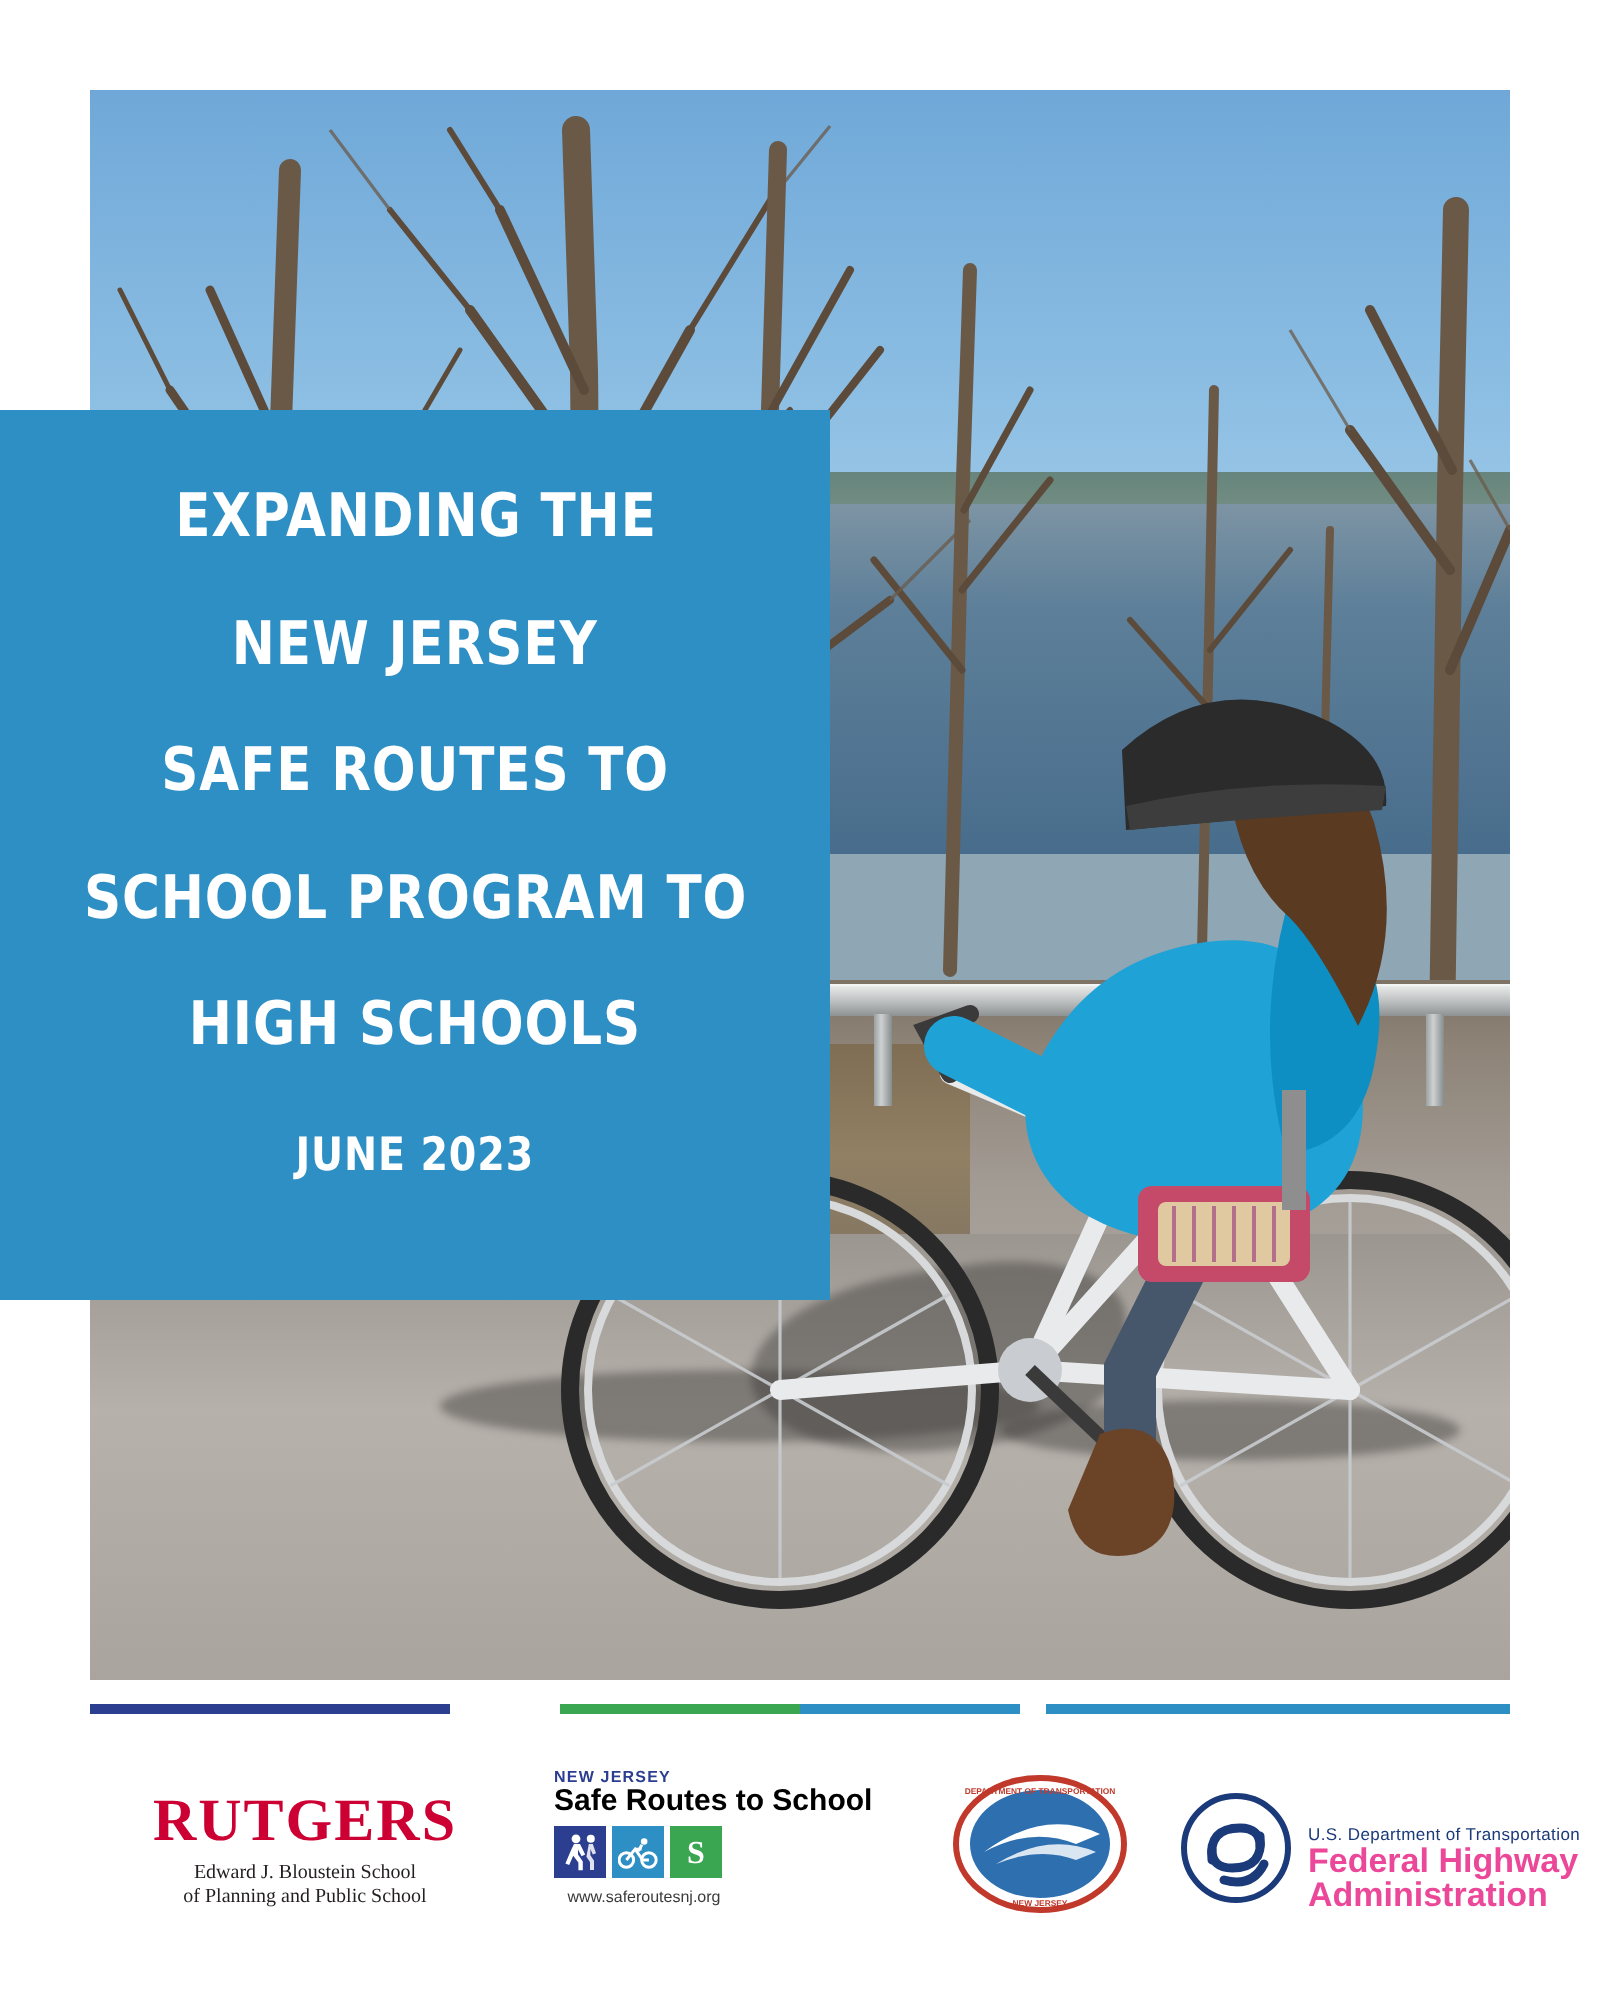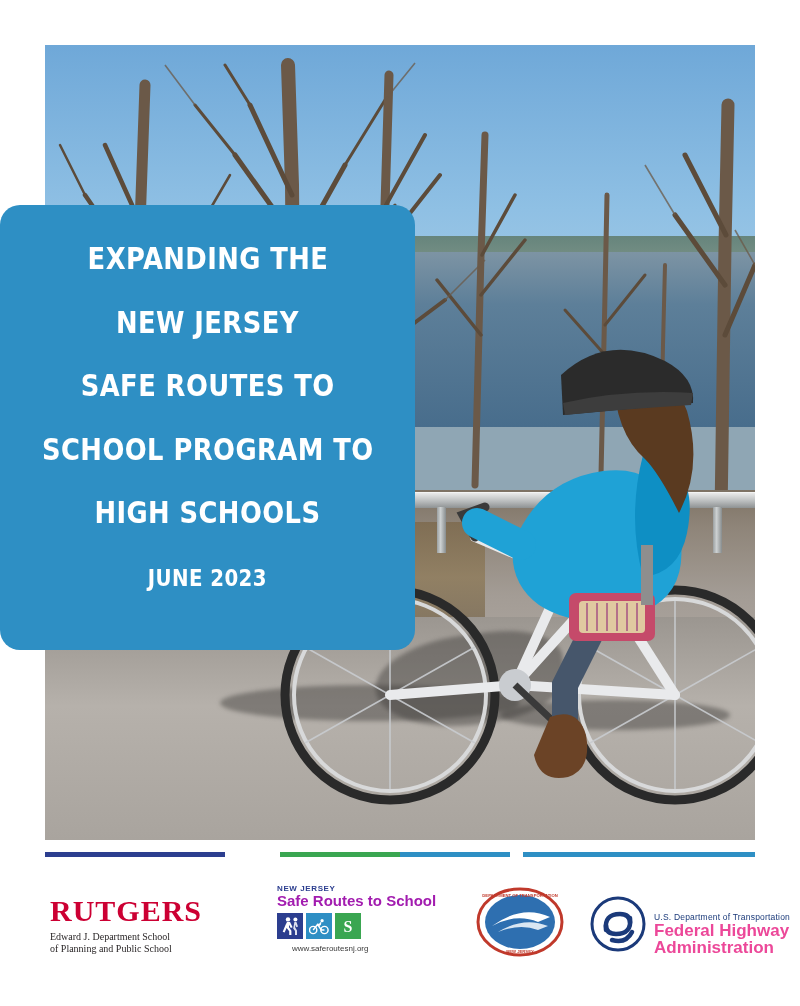--- a/index.html
+++ b/index.html
@@ -90,21 +90,20 @@
     top: 205px;
     width: 415px;
     height: 445px;
     background: #2e8fc4;
     color: #ffffff;
     padding: 38px 34px 12px 34px;
     display: flex;
     flex-direction: column;
     justify-content: flex-start;
     align-items: center;
-    border-radius: 20px;
   }
   .title-line {
     font-family: "DejaVu Sans", sans-serif;
     font-weight: bold;
     font-size: 30px;
     letter-spacing: 0.5px;
     text-align: center;
     line-height: 1.05;
     margin: 0 0 32px 0;
     transform: scaleX(0.86);
@@ -147,21 +146,21 @@
 
   .logos {
     position: absolute;
     left: 45px;
     top: 22px;
     width: 710px;
     height: 120px;
   }
 
   
-  .logo-rutgers { position: absolute; left: 5px; top: 22px; width: 205px; }
+  .logo-rutgers { position: absolute; left: 5px; top: 22px; width: 205px; text-align: center; }
   .rutgers-word {
     font-family: "Liberation Serif", serif;
     font-weight: bold;
     font-size: 30px;
     color: #cc0033;
     letter-spacing: 1px;
     line-height: 1;
   }
   .rutgers-sub {
     font-family: "Liberation Serif", serif;
@@ -177,40 +176,39 @@
     font-family: "Liberation Sans", sans-serif;
     font-weight: bold;
     font-size: 8px;
     color: #2c3e8f;
     letter-spacing: .6px;
   }
   .srts-name {
     font-family: "Liberation Sans", sans-serif;
     font-weight: bold;
     font-size: 15px;
-    color: #a21caf;
+    color: #000000;
     line-height: 1.05;
     margin-bottom: 4px;
   }
   .srts-icons { display: flex; gap: 3px; }
   .srts-box {
     width: 26px; height: 26px;
     display: flex; align-items: center; justify-content: center;
   }
   .srts-box.b1 { background: #2c3e8f; }
   .srts-box.b2 { background: #2e8fc4; }
   .srts-box.b3 { background: #3aa651; }
   .srts-url {
     font-family: "Liberation Sans", sans-serif;
     font-size: 8px;
     color: #3a3a3a;
     margin-top: 5px;
-    text-align: left;
+    text-align: center;
     width: 90px;
-    margin-left: 15px;
   }
 
   
   .logo-njdot { position: absolute; left: 423px; top: 12px; width: 105px; height: 70px; }
 
   
   .logo-fhwa { position: absolute; left: 545px; top: 18px; width: 230px; display: flex; align-items: center; gap: 8px; }
   .fhwa-text-top {
     font-family: "Liberation Sans", sans-serif;
     font-size: 8.5px;
@@ -339,21 +337,21 @@
     <div class="rule navy"></div>
     <div class="rule green"></div>
     <div class="rule blue1"></div>
     <div class="rule blue2"></div>
   </div>
 
   <div class="logos">
 
     <div class="logo-rutgers">
       <div class="rutgers-word">RUTGERS</div>
-      <div class="rutgers-sub">Edward J. Department School</div>
+      <div class="rutgers-sub">Edward J. Bloustein School</div>
       <div class="rutgers-sub" style="margin-top:0;">of Planning and Public School</div>
     </div>
 
     <div class="logo-srts">
       <div class="srts-nj">NEW JERSEY</div>
       <div class="srts-name">Safe Routes to School</div>
       <div class="srts-icons">
         <div class="srts-box b1">
           <svg width="18" height="20" viewBox="0 0 18 20" fill="#ffffff">
             <circle cx="7" cy="3.4" r="2.2"></circle>

